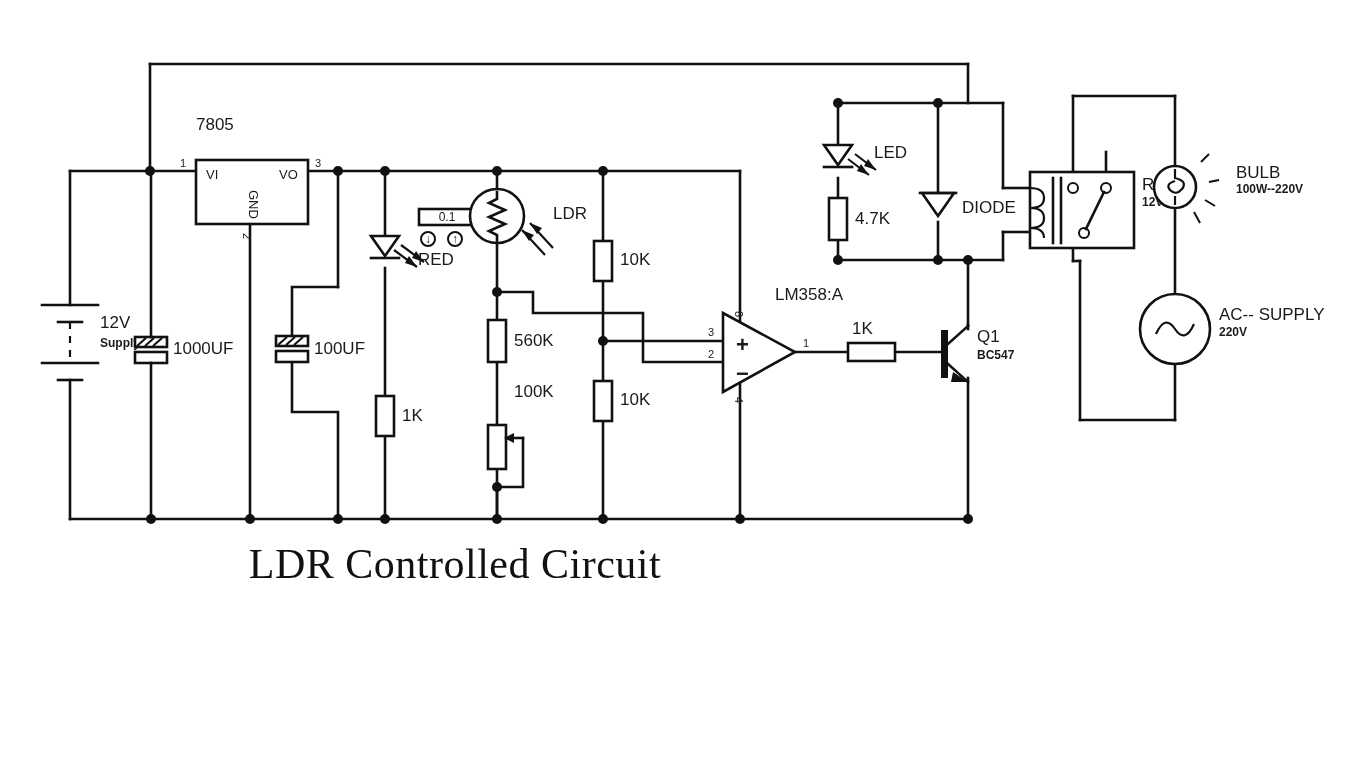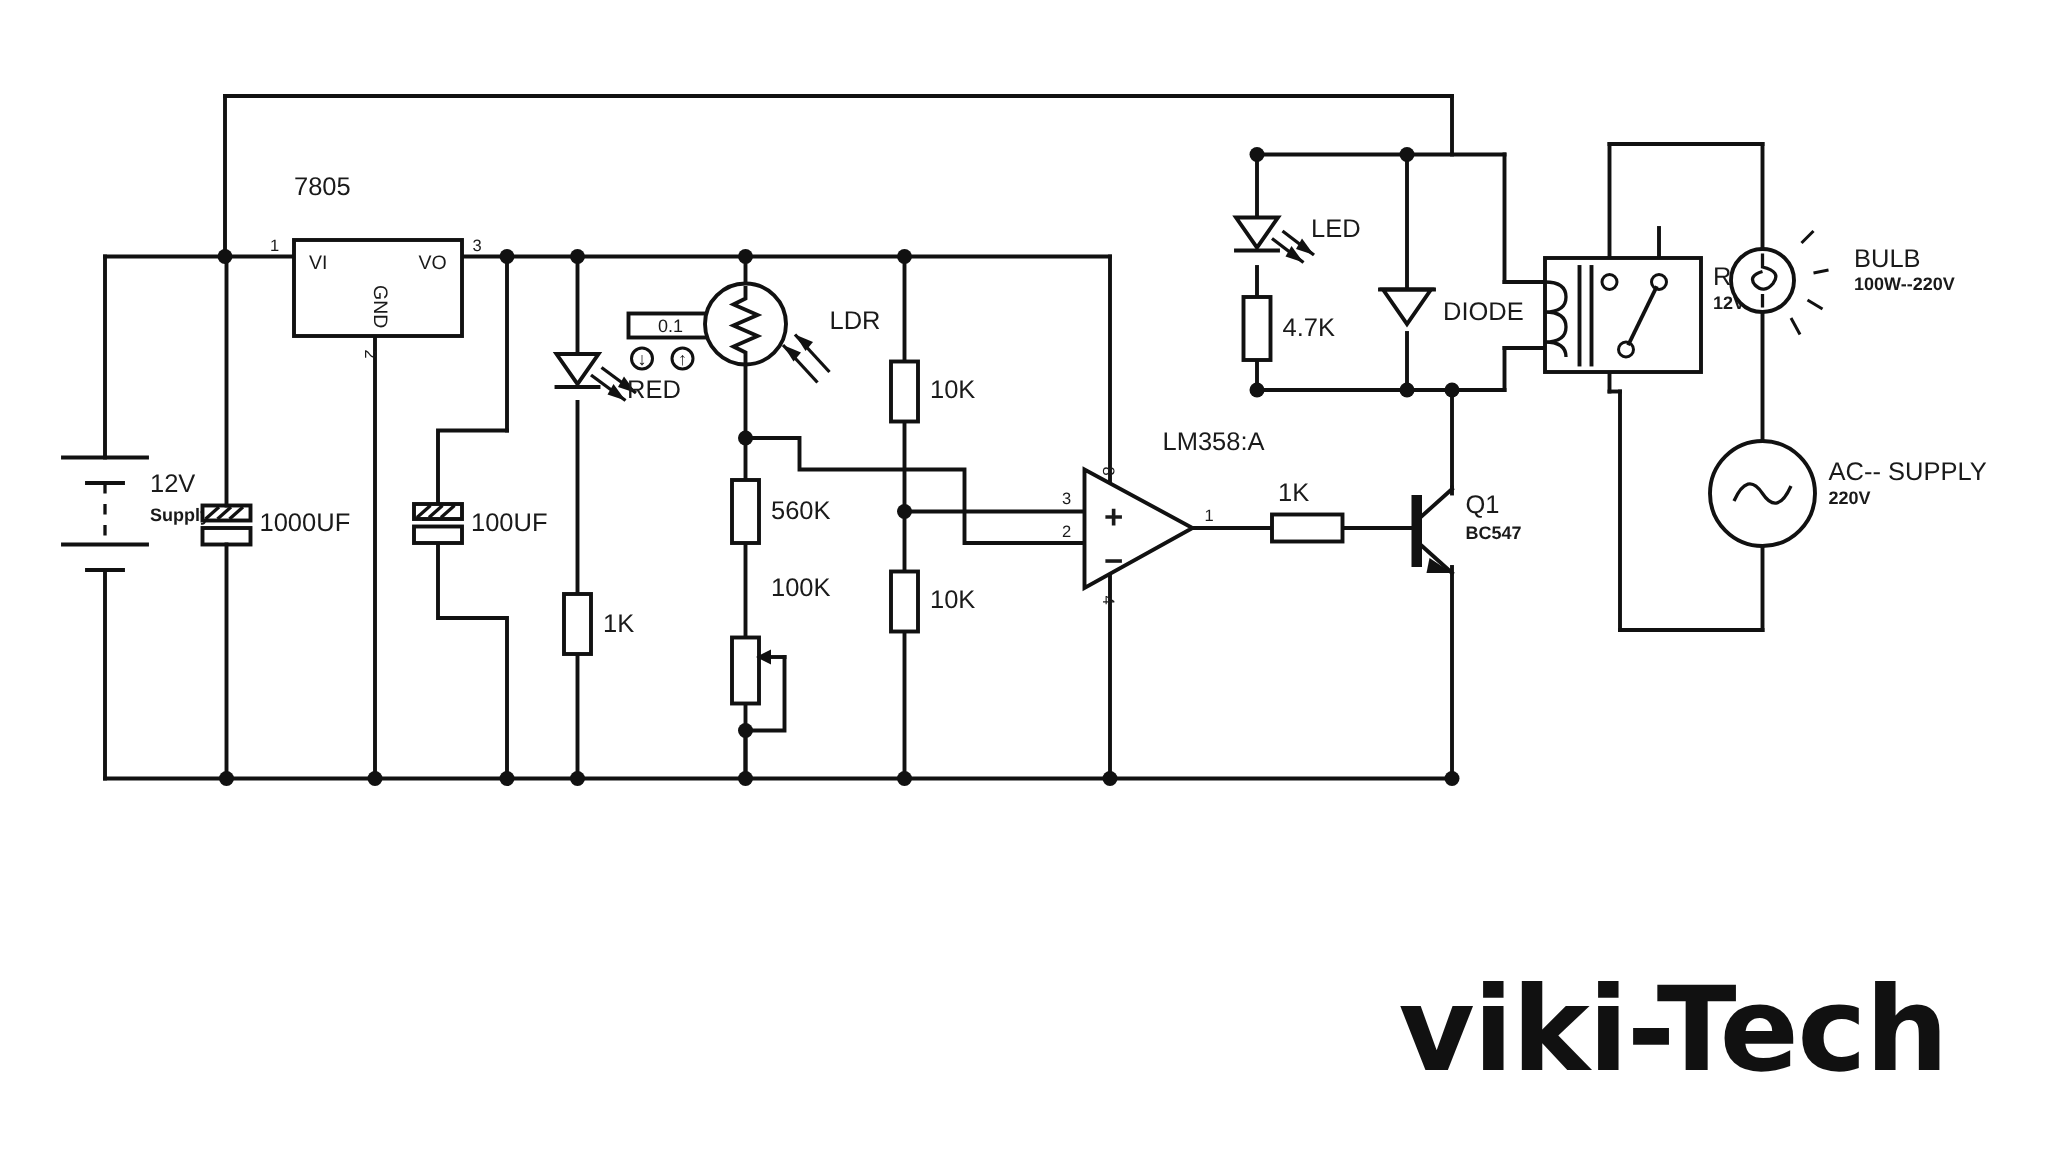--- a/index.html
+++ b/index.html
@@ -324,15 +324,15 @@
       <circle class="dot" cx="968" cy="519" r="5"></circle>
       <circle class="dot" cx="838" cy="103" r="5"></circle>
       <circle class="dot" cx="938" cy="103" r="5"></circle>
       <circle class="dot" cx="838" cy="260" r="5"></circle>
       <circle class="dot" cx="938" cy="260" r="5"></circle>
       <circle class="dot" cx="968" cy="260" r="5"></circle>
     </g>
 
   </svg>
 
-  <div id="brand">viki-Tech</div>
+  <div id="title">LDR Controlled Circuit</div>
 
 </div>
 
 </body></html>

